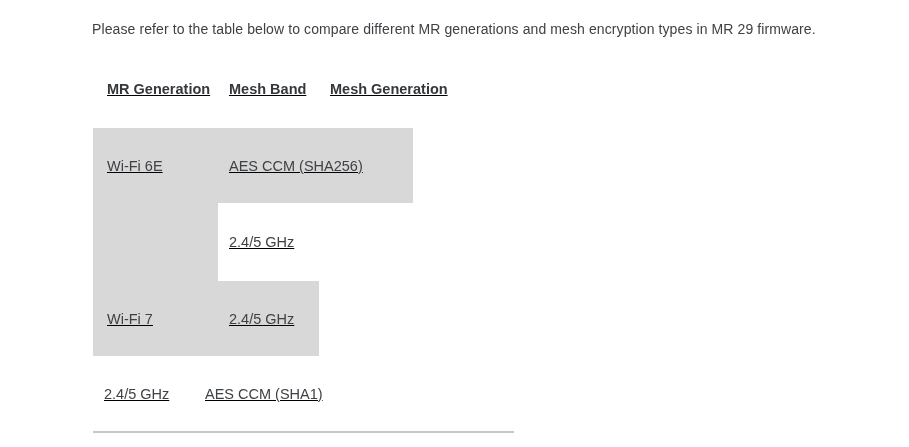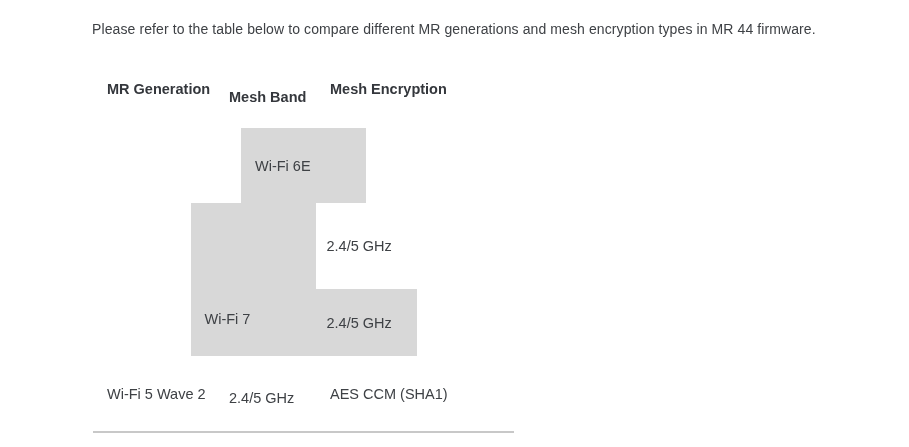--- a/index.html
+++ b/index.html
@@ -21,77 +21,78 @@
     line-height: 18px;
     color: #3e4145;
     letter-spacing: 0.1px;
     white-space: nowrap;
   }
   .mesh-table {
     position: absolute;
     left: 93px; top: 76px;
     width: 421px;
     border-bottom: 2px solid #c8c8c8;
+    text-decoration: underline;
   }
   .thead {
     display: flex;
     height: 52px;
     padding-top: 5px;
   }
   .th {
     font-weight: bold;
     font-size: 14.5px;
     color: #34373c;
     display: flex;
     align-items: flex-start;
   }
-  .row { display: flex; justify-content: center; }
+  .row { display: flex; }
   .h75 { height: 75px; }
   .h78 { height: 78px; }
   .cell {
     display: flex;
     align-items: center;
     font-size: 14.5px;
     color: #3e4145;
     white-space: nowrap;
   }
   .c1 { width: 125px; padding-left: 14px; }
-  .c2 { width: 101px; padding-left: 11px; margin-top: 8px; }
+  .c2 { width: 101px; padding-left: 11px; }
   .c3 { width: 195px; padding-left: 11px; }
   .shaded { background: #d8d8d8; }
 </style>
 </head>
 <body>
 
 <div class="page">
 
-  <p class="intro">Please refer to the table below to compare different MR generations and mesh encryption types in MR 44 firmware.</p>
+  <p class="intro">Please refer to the table below to compare different MR generations and mesh encryption types in MR 29 firmware.</p>
 
   <div class="mesh-table">
 
     <div class="thead">
       <div class="th c1">MR Generation</div>
       <div class="th c2">Mesh Band</div>
-      <div class="th c3">Mesh Encryption</div>
+      <div class="th c3">Mesh Generation</div>
     </div>
 
     <div class="row h75">
       <div class="cell c1 shaded">Wi-Fi 6E</div>
+      <div class="cell c3 shaded">AES CCM (SHA256)</div>
     </div>
 
     <div class="row h78">
       <div class="cell c1 shaded"></div>
       <div class="cell c2">2.4/5 GHz</div>
     </div>
 
     <div class="row h75">
       <div class="cell c1 shaded">Wi-Fi 7</div>
       <div class="cell c2 shaded">2.4/5 GHz</div>
     </div>
 
     <div class="row h75">
-      <div class="cell c1">Wi-Fi 5 Wave 2</div>
       <div class="cell c2">2.4/5 GHz</div>
       <div class="cell c3">AES CCM (SHA1)</div>
     </div>
 
   </div>
 </div>
 
 </body></html>

